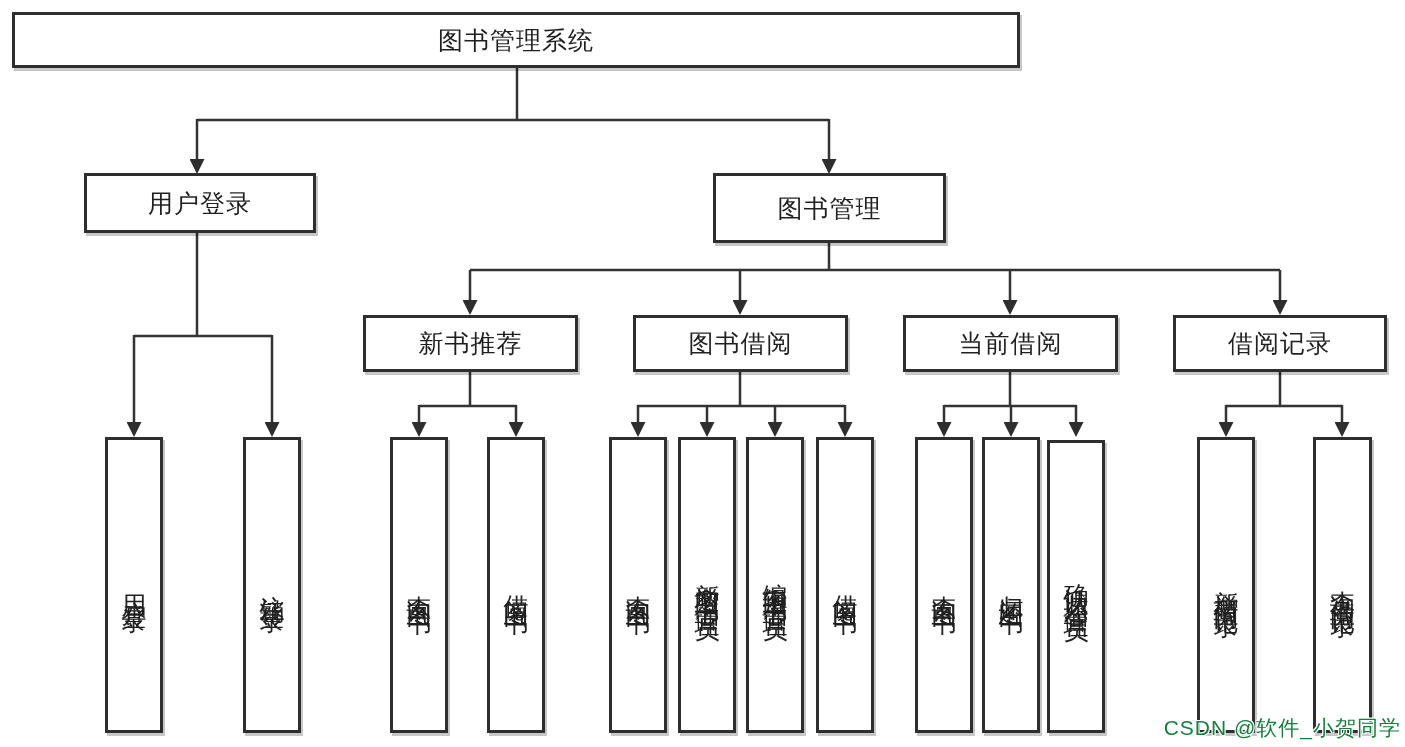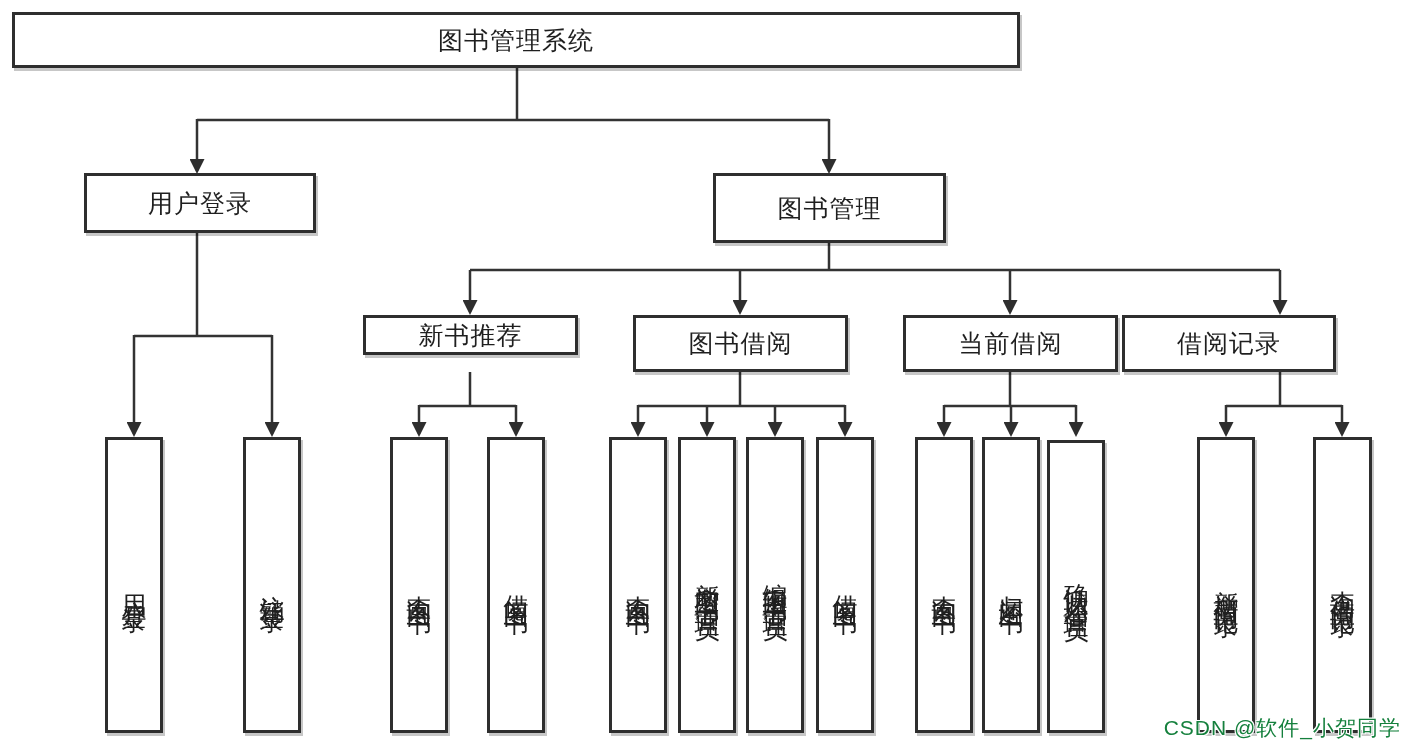--- a/index.html
+++ b/index.html
@@ -72,24 +72,24 @@
       <line x1="1226" y1="405" x2="1226" y2="434" marker-end="url(#arr)"></line>
       <line x1="1342" y1="405" x2="1342" y2="434" marker-end="url(#arr)"></line>
     </g>
   </svg>
 
   <div class="box h" style="left:12px;top:12px;width:1008px;height:56px">图书管理系统</div>
 
   <div class="box h" style="left:84px;top:173px;width:232px;height:60px">用户登录</div>
   <div class="box h" style="left:713px;top:173px;width:233px;height:70px">图书管理</div>
 
-  <div class="box h" style="left:363px;top:315px;width:215px;height:40px">新书推荐</div>
+  <div class="box h" style="left:363px;top:315px;width:215px;height:57px">新书推荐</div>
   <div class="box h" style="left:903px;top:315px;width:215px;height:57px">当前借阅</div>
   <div class="box h" style="left:633px;top:315px;width:215px;height:57px">图书借阅</div>
-  <div class="box h" style="left:1122px;top:315px;width:214px;height:57px">借阅记录</div>
+  <div class="box h" style="left:1173px;top:315px;width:214px;height:57px">借阅记录</div>
 
   <div class="box v" style="left:105px;top:437px;width:58px;height:296px">用户登录</div>
   <div class="box v" style="left:243px;top:437px;width:58px;height:296px">注销登录</div>
 
   <div class="box v" style="left:390px;top:437px;width:58px;height:296px">查询图书</div>
   <div class="box v" style="left:487px;top:437px;width:58px;height:296px">借阅图书</div>
 
   <div class="box v" style="left:609px;top:437px;width:58px;height:296px">查询图书</div>
   <div class="box v" style="left:678px;top:437px;width:58px;height:296px">新增图书（管理员）</div>
   <div class="box v" style="left:746px;top:437px;width:58px;height:296px">编辑图书（管理员）</div>

